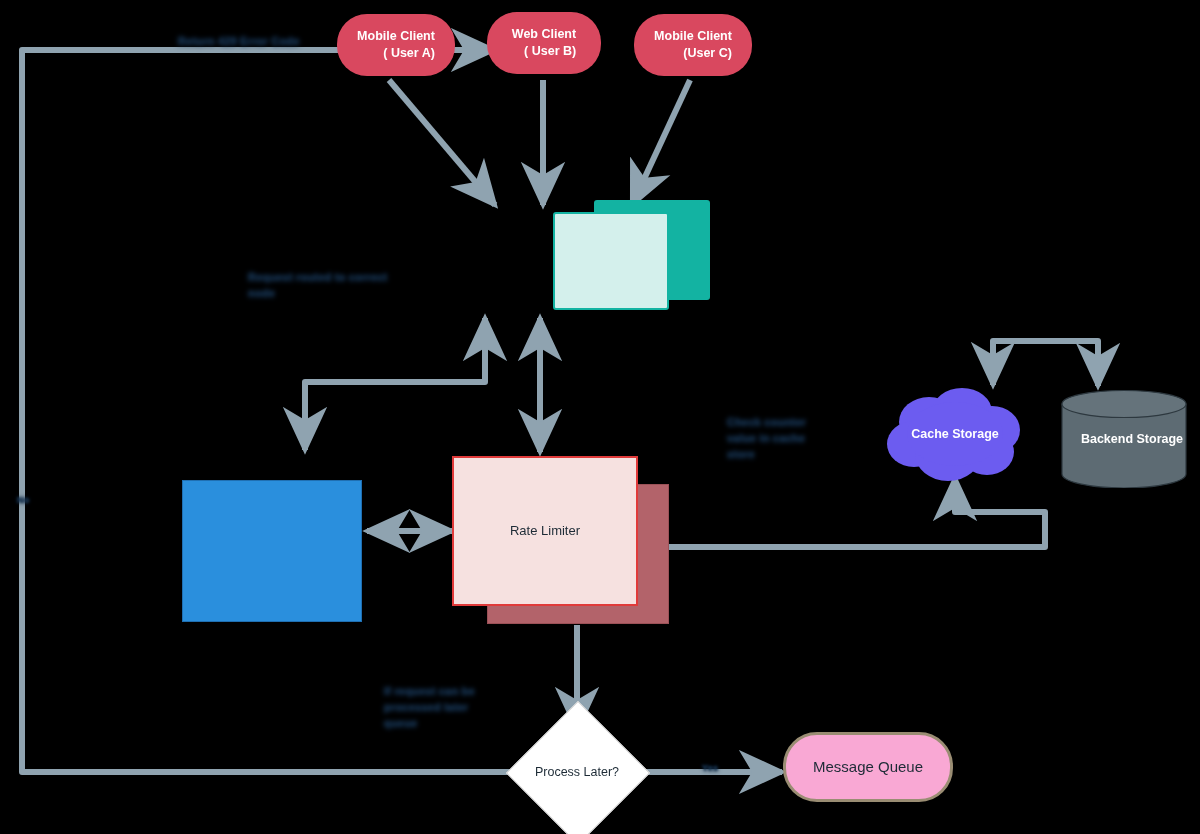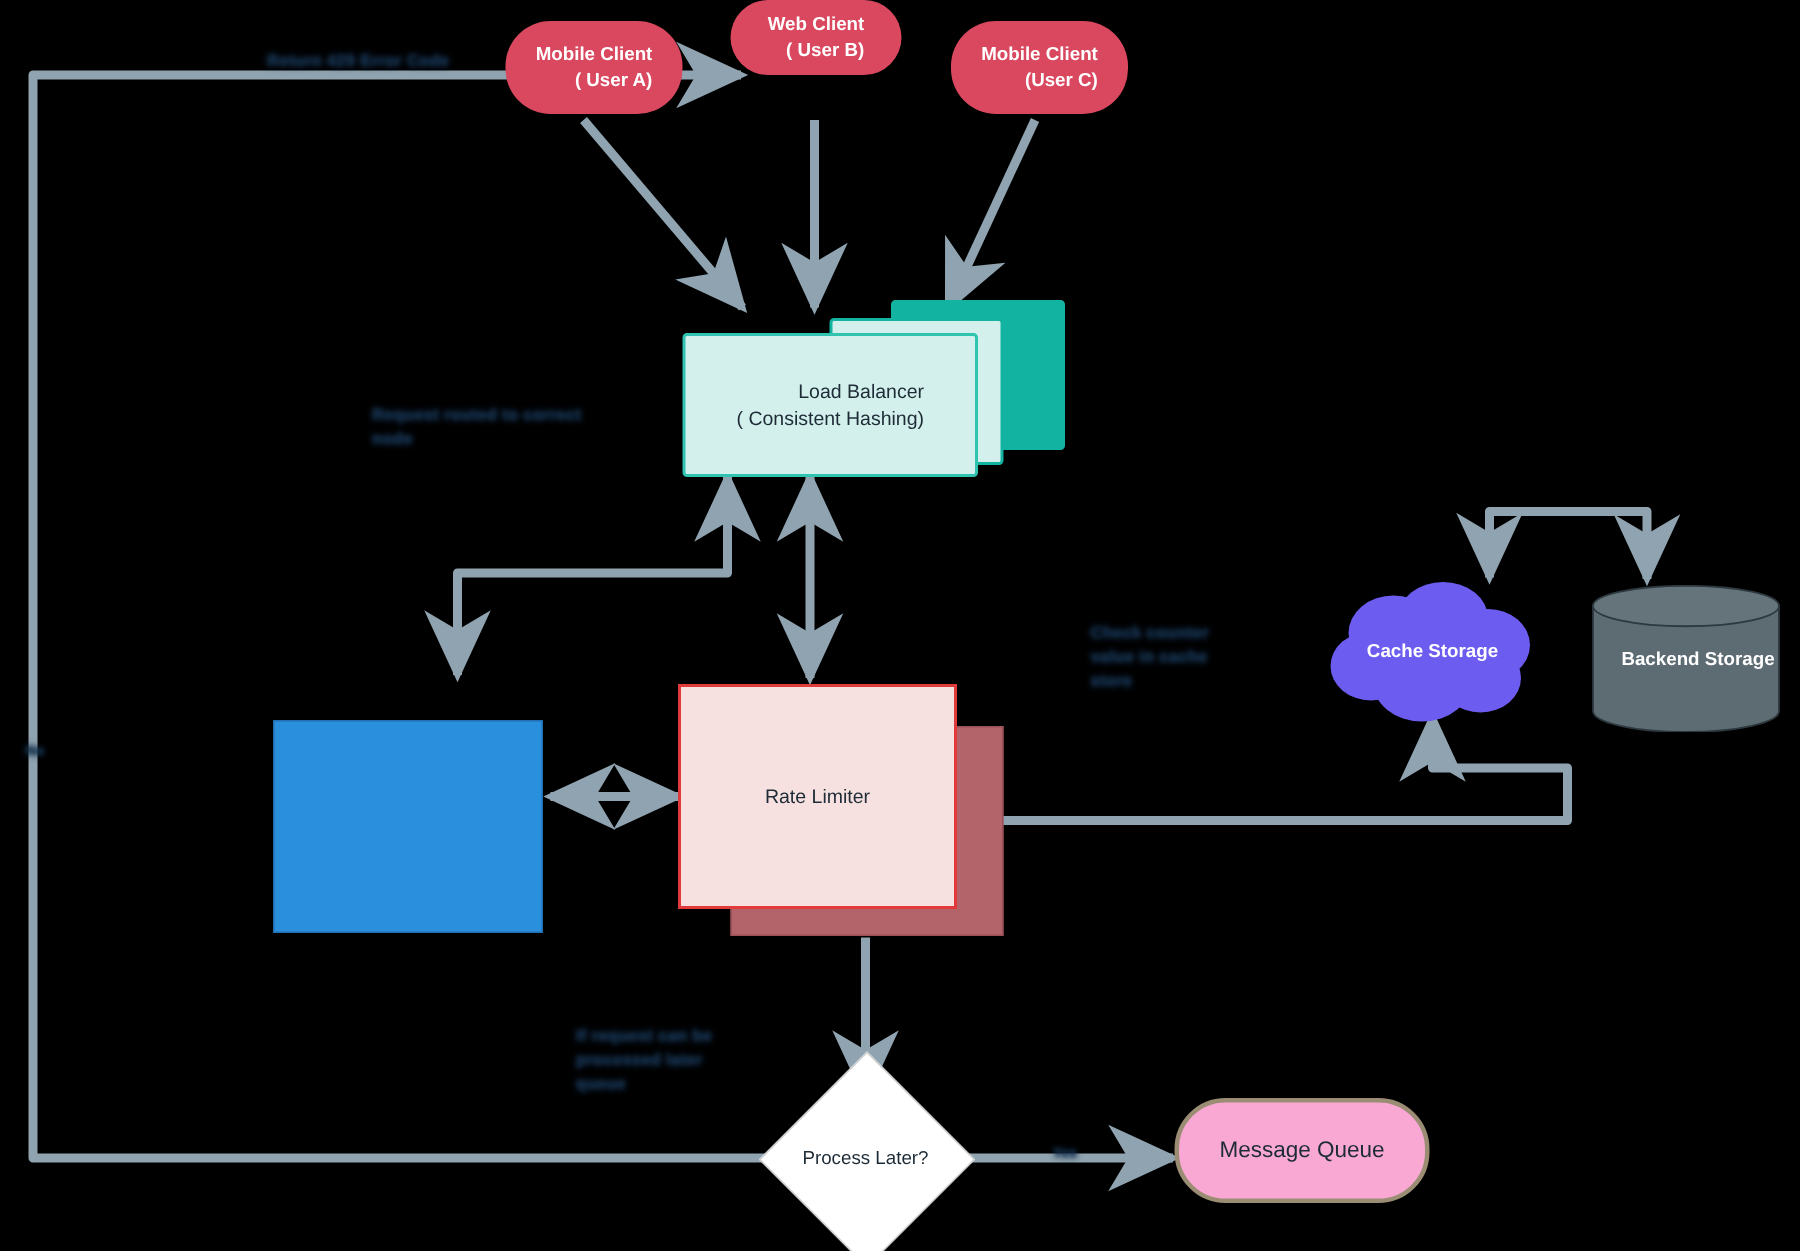--- a/index.html
+++ b/index.html
@@ -88,35 +88,31 @@
       <path d="M620,772 L782,772" marker-end="url(#ah)"></path>
 
       <path d="M530,772 L22,772 L22,50 L494,50" marker-end="url(#ah)"></path>
     </g>
   </svg>
 
   <div class="node client" style="left:337px;top:14px;width:118px;height:62px;">
     <span class="lbl">Mobile Client
 ( User A)</span>
   </div>
-  <div class="node client" style="left:487px;top:0;width:114px;height:50px;">
+  <div class="node client" style="left:487px;top:12px;width:114px;height:62px;">
     <span class="lbl">Web Client
 ( User B)</span>
   </div>
   <div class="node client" style="left:634px;top:14px;width:118px;height:62px;">
     <span class="lbl">Mobile Client
 (User C)</span>
   </div>
 
   <div class="node lb-back" style="left:594px;top:200px;width:116px;height:100px;"></div>
   <div class="node lb-mid" style="left:553px;top:212px;width:116px;height:98px;"></div>
-  <div class="node lb-front" style="left:455px;top:222px;width:197px;height:96px;">
-    <span class="lbl">Load Balancer
-( Consistent Hashing)</span>
-  </div>
 
   <div class="node app-back" style="left:182px;top:480px;width:180px;height:142px;"></div>
 
   <div class="node rl-back" style="left:487px;top:484px;width:182px;height:140px;"></div>
   <div class="node cloud" style="left:884px;top:382px;width:142px;height:104px;">
     <svg width="142" height="104" viewBox="0 0 142 104" style="position:absolute;left:0;top:0;">
       <g fill="#6c5cf0">
         <ellipse cx="45" cy="40" rx="30" ry="25"></ellipse>
         <ellipse cx="78" cy="30" rx="30" ry="24"></ellipse>
         <ellipse cx="108" cy="48" rx="28" ry="24"></ellipse>

